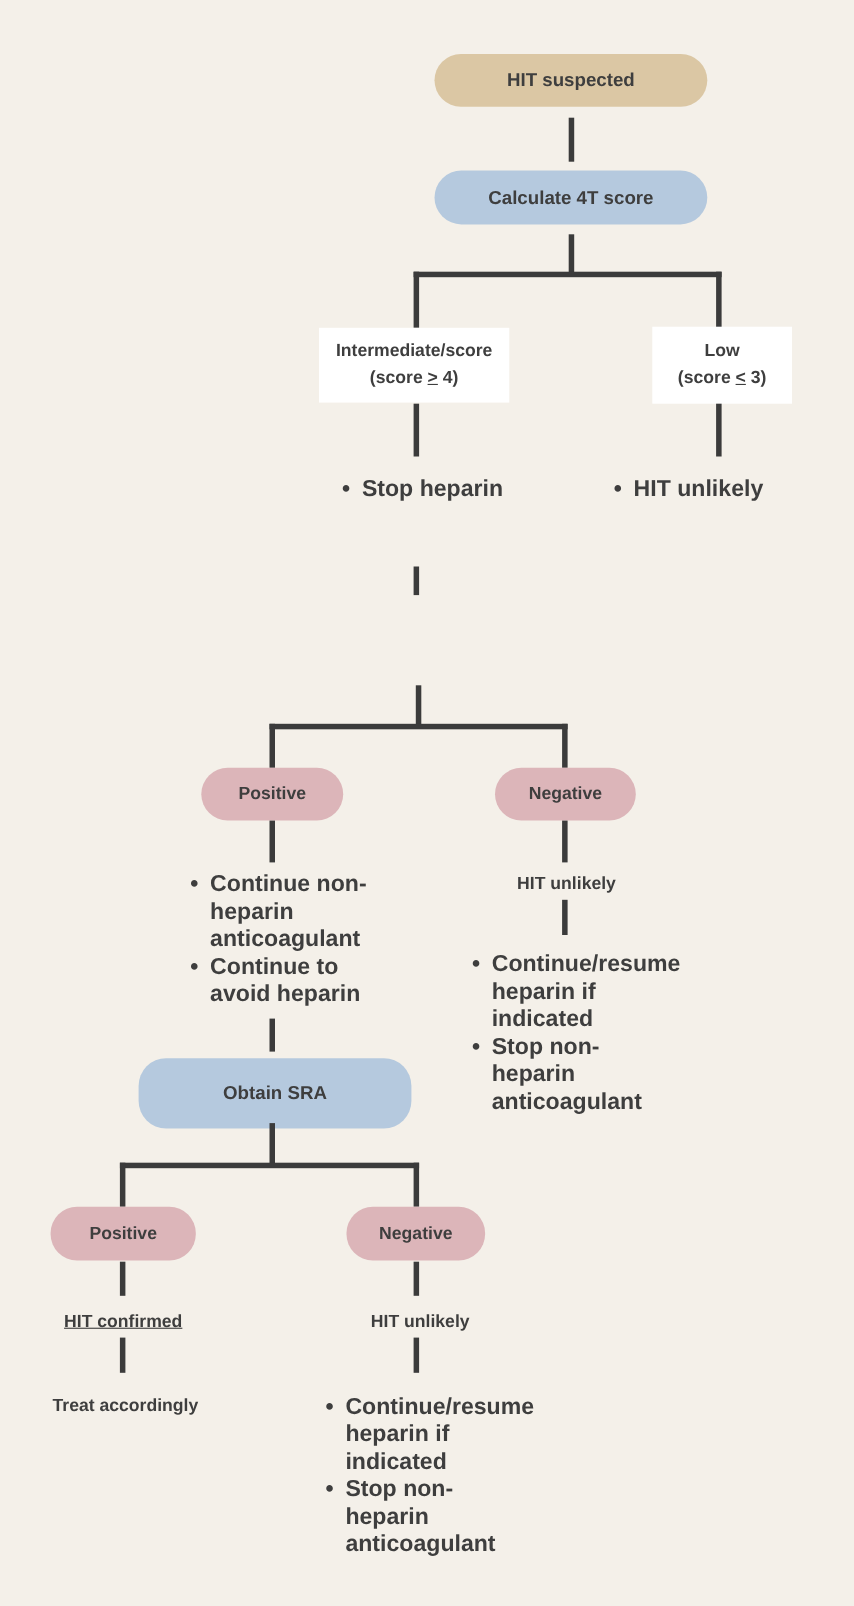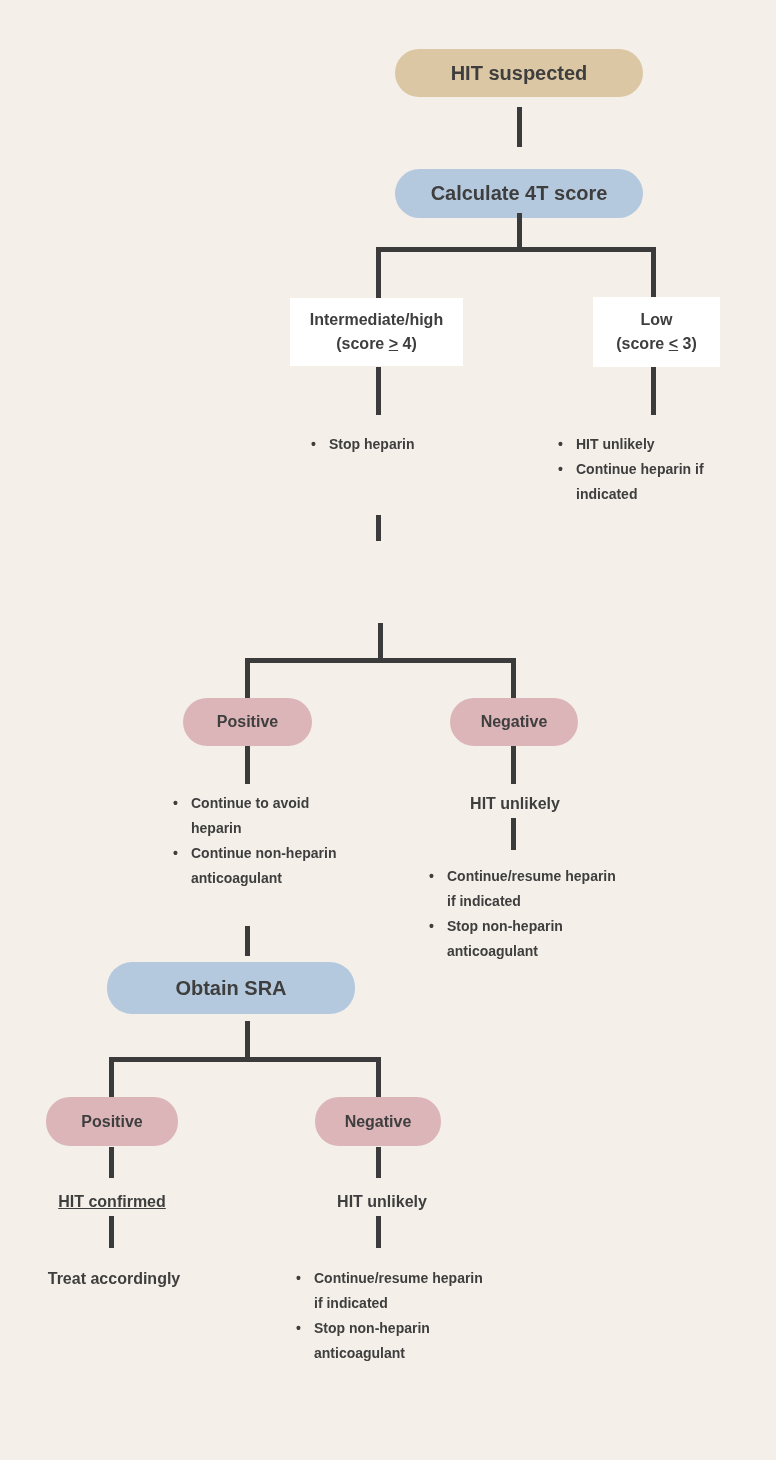--- a/index.html
+++ b/index.html
@@ -24,21 +24,21 @@
     height: 1460px;
     background: var(--background);
     overflow: hidden;
   }
   .pill {
     position: absolute;
     display: flex;
     align-items: center;
     justify-content: center;
     text-align: center;
-    font-size: 20px;
+    font-size: 17px;
     font-weight: 700;
     color: var(--text);
   }
   .pill.tan  { background: var(--node-tan);  border-radius: 25px; }
   .pill.blue { background: var(--node-blue); border-radius: 25px; }
   .pill.pink { background: var(--node-pink); border-radius: 24px; font-size: 16px; }
   .whitebox {
     position: absolute;
     background: var(--node-white);
     display: flex;
@@ -49,21 +49,21 @@
     font-size: 16px;
     line-height: 24px;
   }
   .underline { text-decoration: underline; }
   .vline, .hline { position: absolute; background: var(--line); }
   .vline { width: 5px; }
   .hline { height: 5px; }
   .bullets {
     position: absolute;
     list-style: none;
-    font-size: 14px;
+    font-size: 21px;
     line-height: 25px;
   }
   .bullets li { position: relative; padding-left: 19px; }
   .bullets li::before {
     content: "\2022";
     position: absolute;
     left: 1px;
     top: 0;
   }
   .label {
@@ -75,29 +75,29 @@
 </style>
 </head>
 <body>
 
 <div class="canvas">
 
   <div class="pill tan" style="left:395px; top:49px; width:248px; height:48px;">HIT suspected</div>
 
   <div class="vline" style="left:517px; top:107px; height:40px;"></div>
 
-  <div class="pill blue" style="left:395px; top:155px; width:248px; height:49px;margin-top:14px;">Calculate 4T score</div>
+  <div class="pill blue" style="left:395px; top:155px; width:248px; height:49px;">Calculate 4T score</div>
 
   <div class="vline" style="left:517px; top:213px; height:36px;"></div>
   <div class="hline" style="left:376px; top:247px; width:280px;"></div>
   <div class="vline" style="left:376px; top:247px; height:51px;"></div>
   <div class="vline" style="left:651px; top:247px; height:51px;"></div>
 
   <div class="whitebox" style="left:290px; top:298px; width:173px; height:68px;">
-    <div>Intermediate/high</div>
+    <div>Intermediate/score</div>
     <div>
       <span>(score</span>
       <span class="underline">&gt;</span>
       <span>4)</span>
     </div>
   </div>
   <div class="whitebox" style="left:593px; top:297px; width:127px; height:70px;text-align:right;">
     <div>Low</div>
     <div>
       <span>(score</span>
@@ -107,53 +107,52 @@
   </div>
 
   <div class="vline" style="left:376px; top:367px; height:48px;"></div>
   <div class="vline" style="left:651px; top:367px; height:48px;"></div>
 
   <ul class="bullets" style="left:310px; top:432px; width:160px;">
     <li>Stop heparin</li>
   </ul>
   <ul class="bullets" style="left:557px; top:432px; width:180px;">
     <li>HIT unlikely</li>
-    <li>Continue heparin if indicated</li>
   </ul>
 
   <div class="vline" style="left:376px; top:515px; height:26px;"></div>
 
 
   <div class="vline" style="left:378px; top:623px; height:37px;"></div>
   <div class="hline" style="left:245px; top:658px; width:271px;"></div>
   <div class="vline" style="left:245px; top:658px; height:40px;"></div>
   <div class="vline" style="left:511px; top:658px; height:40px;"></div>
 
   <div class="pill pink" style="left:183px; top:698px; width:129px; height:48px;">Positive</div>
   <div class="pill pink" style="left:450px; top:698px; width:128px; height:48px;">Negative</div>
 
   <div class="vline" style="left:245px; top:746px; height:38px;"></div>
   <div class="vline" style="left:511px; top:746px; height:38px;"></div>
 
   <ul class="bullets" style="left:172px; top:791px; width:165px;">
+    <li>Continue non-heparin anticoagulant</li>
     <li>Continue to avoid heparin</li>
-    <li>Continue non-heparin anticoagulant</li>
   </ul>
   <div class="label" style="left:435px; top:791px; width:160px;">HIT unlikely</div>
 
   <div class="vline" style="left:511px; top:818px; height:32px;"></div>
 
   <ul class="bullets" style="left:428px; top:864px; width:190px;">
     <li>Continue/resume heparin if indicated</li>
     <li>Stop non-heparin anticoagulant</li>
   </ul>
 
   <div class="vline" style="left:245px; top:926px; height:30px;"></div>
 
-  <div class="pill blue" style="left:107px; top:962px; width:248px; height:52px;">Obtain SRA</div>
+  <div class="pill blue" style="left:126px; top:962px; width:248px; height:64px;">Obtain SRA</div>
 
   <div class="vline" style="left:245px; top:1021px; height:37px;"></div>
   <div class="hline" style="left:109px; top:1057px; width:272px;"></div>
   <div class="vline" style="left:109px; top:1057px; height:40px;"></div>
   <div class="vline" style="left:376px; top:1057px; height:40px;"></div>
 
   <div class="pill pink" style="left:46px; top:1097px; width:132px; height:49px;">Positive</div>
   <div class="pill pink" style="left:315px; top:1097px; width:126px; height:49px;">Negative</div>
 
   <div class="vline" style="left:109px; top:1147px; height:31px;"></div>

